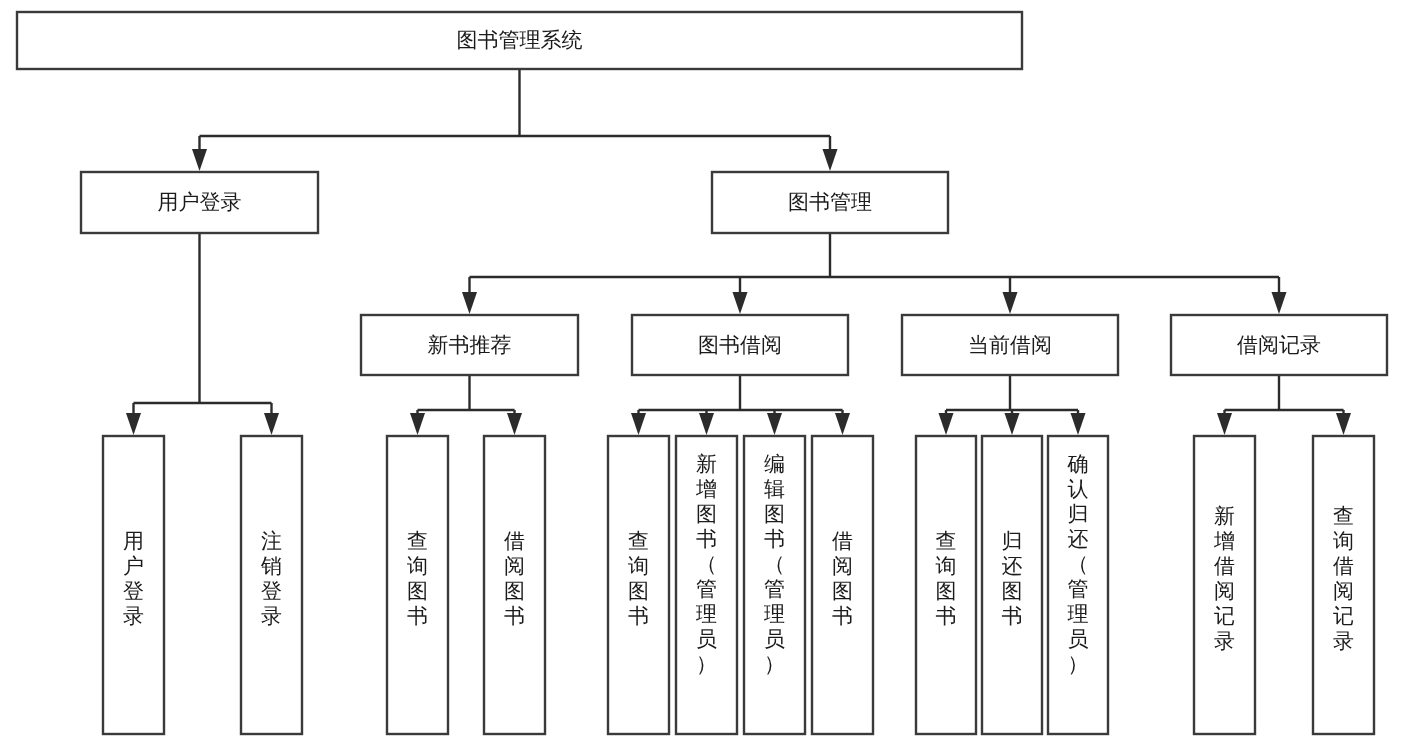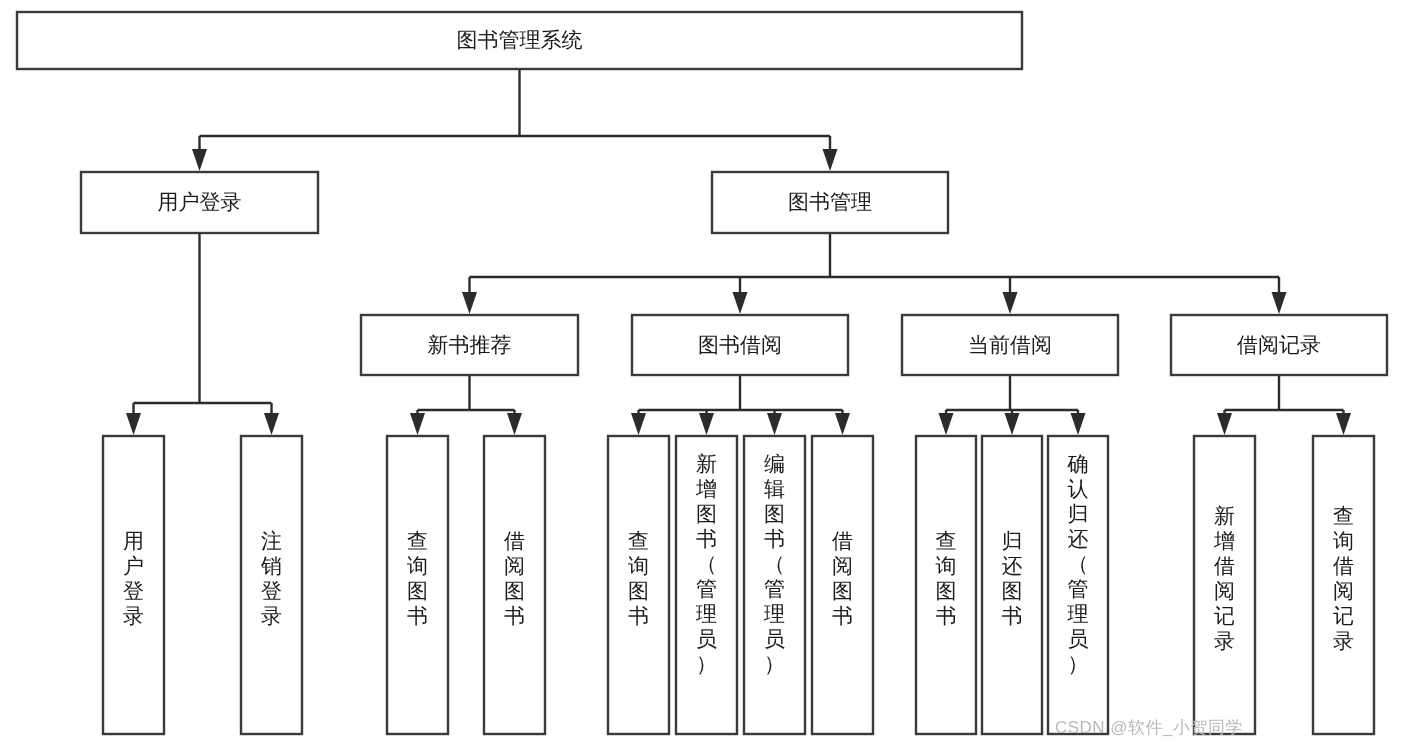--- a/index.html
+++ b/index.html
@@ -216,14 +216,13 @@
         <g>
           <rect class="node-box" x="1194" y="436" width="61" height="298"></rect>
           <text class="node-label-vertical" x="1224.5" y="0"><tspan x="1224.5" y="522.5">新</tspan><tspan x="1224.5" y="547.5">增</tspan><tspan x="1224.5" y="572.5">借</tspan><tspan x="1224.5" y="597.5">阅</tspan><tspan x="1224.5" y="622.5">记</tspan><tspan x="1224.5" y="647.5">录</tspan></text>
         </g>
         <g>
           <rect class="node-box" x="1313" y="436" width="61" height="298"></rect>
           <text class="node-label-vertical" x="1343.5" y="0"><tspan x="1343.5" y="522.5">查</tspan><tspan x="1343.5" y="547.5">询</tspan><tspan x="1343.5" y="572.5">借</tspan><tspan x="1343.5" y="597.5">阅</tspan><tspan x="1343.5" y="622.5">记</tspan><tspan x="1343.5" y="647.5">录</tspan></text>
         </g>
       </g>
   </svg>
-  <div class="watermark">CSDN @软件_小贺同学</div>
 </div>
 
 </body></html>

